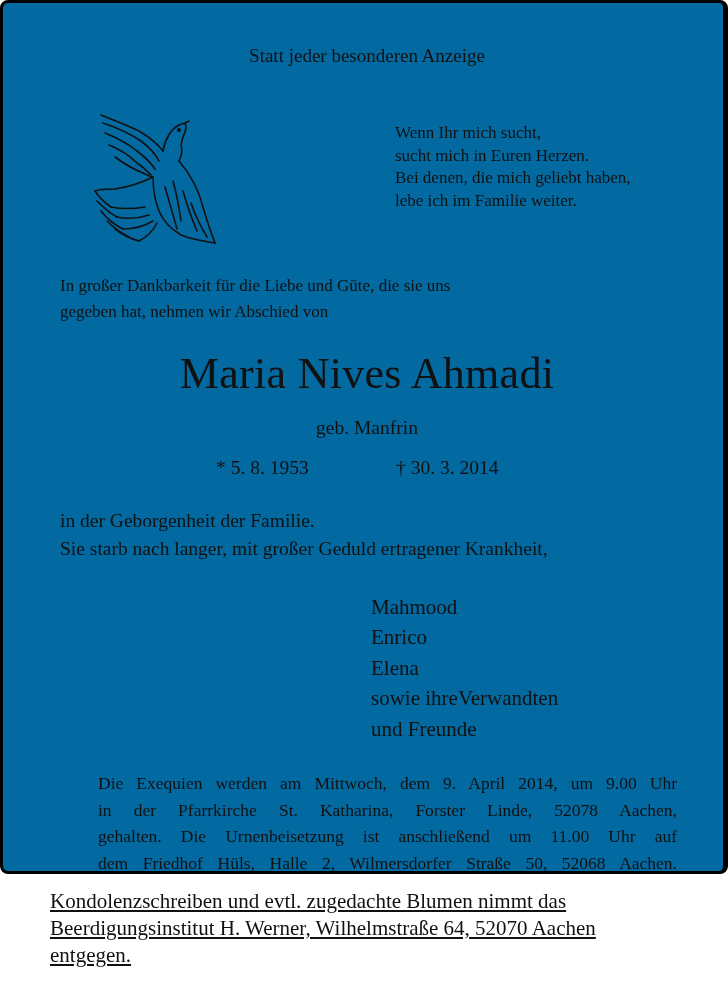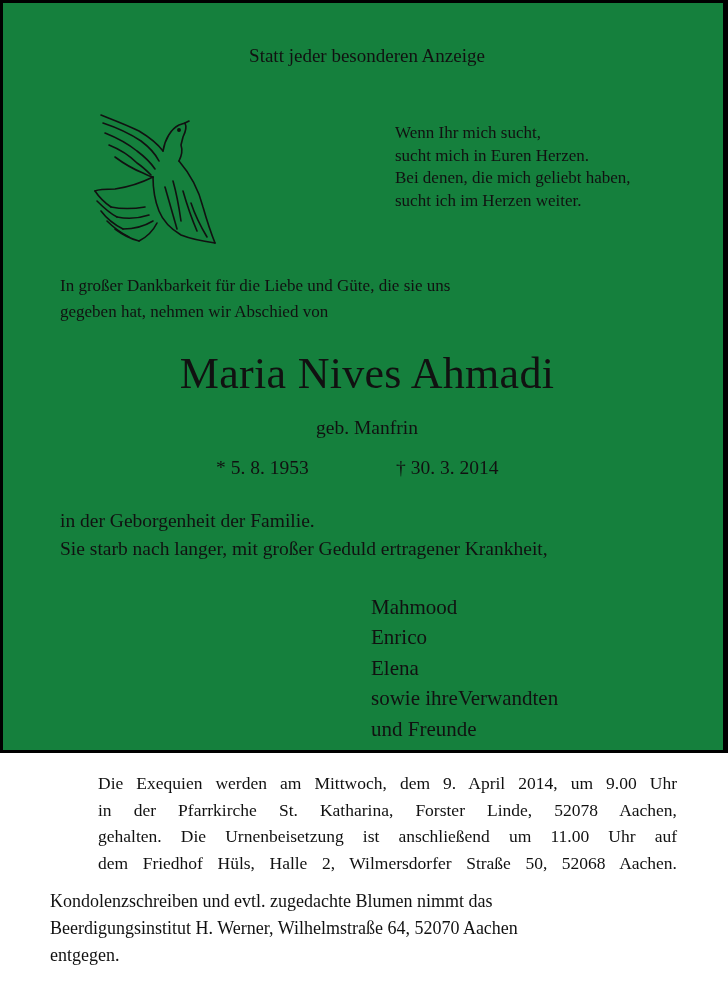--- a/index.html
+++ b/index.html
@@ -1,39 +1,40 @@
 <!DOCTYPE html>
 <html><head>
 <meta charset="utf-8">
 <style>
   html, body { margin: 0; padding: 0; background: #fff; }
   body { width: 728px; height: 1000px; position: relative; overflow: hidden; }
   .frame {
-    position: absolute; left: 0; top: 0; width: 728px; height: 753px;
+    position: absolute; left: 0; top: 0; width: 728px; height: 874px;
     box-sizing: border-box;
     border-top: 3px solid #000; border-left: 3px solid #000;
     border-bottom: 3px solid #000; border-right: 5px solid #000;
-    background: #15803d;
+    background: #0369a1;
+    border-radius: 8px;
   }
   .serif { font-family: "Liberation Serif", "DejaVu Serif", serif; color: #111; }
   .abs { position: absolute; white-space: nowrap; }
   .header { top: 42px; left: 0; width: 728px; text-align: center; font-size: 19px; }
   .dove { position: absolute; left: 90px; top: 108px; width: 132px; height: 136px; }
   .poem { left: 368px; top: 119px; font-size: 17px; line-height: 22.5px; margin-left: 24px; }
   .intro { left: 57px; top: 270px; font-size: 17px; line-height: 26px; }
   .name { top: 345px; left: 0; width: 728px; text-align: center; font-size: 44px; letter-spacing: 0.3px; }
   .maiden { top: 414px; left: 0; width: 728px; text-align: center; font-size: 19.5px; }
   .dates { top: 454px; font-size: 19.5px; }
   .birth { left: 213px; }
   .death { left: 393px; }
   .passage { left: 57px; top: 504px; font-size: 19.5px; line-height: 28px; }
   .mourners { left: 368px; top: 589px; font-size: 21px; line-height: 30.4px; }
   .service { left: 47px; top: 767px; width: 627px; font-size: 17.5px; line-height: 26.5px; white-space: normal; text-align: justify; }
   .service .line { display: block; text-align: justify; text-align-last: justify; margin-left: 48px; }
-  .condolence { left: 47px; top: 885px; font-size: 18px; line-height: 27px; }
+  .condolence { left: 47px; top: 885px; font-size: 21px; line-height: 27px; text-decoration: underline; }
   .line { display: block; }
 </style>
 </head>
 <body>
 
 <div class="frame">
 
   <div class="abs serif header">Statt jeder besonderen Anzeige</div>
 
   <svg class="dove" viewBox="0 0 132 136" fill="none" stroke="#111" stroke-width="1.6" stroke-linecap="round" stroke-linejoin="round">
@@ -65,21 +66,21 @@
     <path d="M80 70 C84 84 86 96 88 110"></path>
     <path d="M72 76 C76 90 80 104 84 118"></path>
     <path d="M90 80 C94 94 98 106 104 120"></path>
     <path d="M98 92 C102 104 108 116 114 126"></path>
   </svg>
 
   <div class="abs serif poem">
     <span class="line">Wenn Ihr mich sucht,</span>
     <span class="line">sucht mich in Euren Herzen.</span>
     <span class="line">Bei denen, die mich geliebt haben,</span>
-    <span class="line">sucht ich im Herzen weiter.</span>
+    <span class="line">lebe ich im Familie weiter.</span>
   </div>
 
   <div class="abs serif intro">
     <span class="line">In großer Dankbarkeit für die Liebe und Güte, die sie uns</span>
     <span class="line">gegeben hat, nehmen wir Abschied von</span>
   </div>
 
   <div class="abs serif name">Maria Nives Ahmadi</div>
   <div class="abs serif maiden">geb. Manfrin</div>
 

